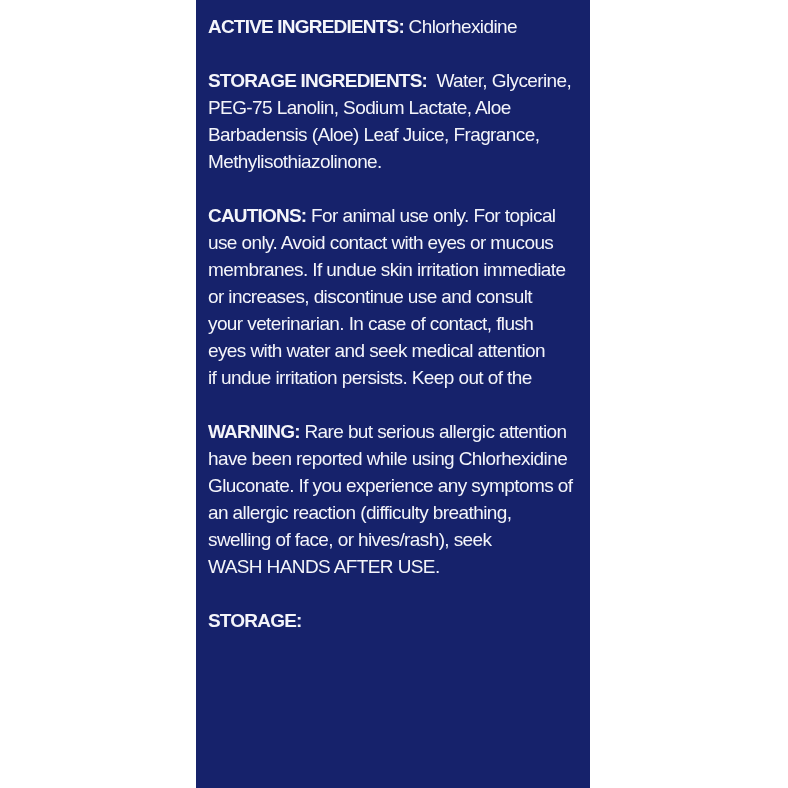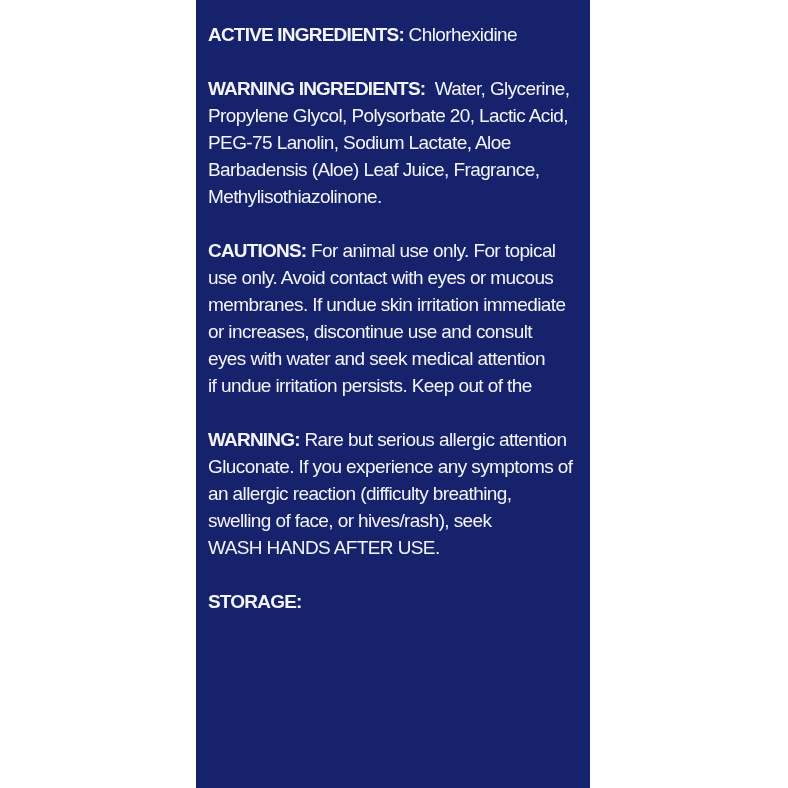--- a/index.html
+++ b/index.html
@@ -10,54 +10,55 @@
       top: 0;
       width: 394px;
       height: 788px;
       background: #16226b;
       color: #f4f5fa;
       font-family: "Liberation Sans", sans-serif;
       font-size: 19px;
       line-height: 27px;
       letter-spacing: -0.6px;
       box-sizing: border-box;
-      padding: 21px 6px 0 12px;
+      padding: 13px 6px 0 12px;
     }
     .section { margin: 0 0 27px 0; }
     .label { font-weight: bold; letter-spacing: -0.8px; }
     .line { display: block; white-space: nowrap; }
   </style>
 </head>
 <body>
 
 <div class="panel">
 
   <div class="section">
     <span class="line"><span class="label">ACTIVE INGREDIENTS:</span><span style="white-space:pre"> Chlorhexidine</span></span>
   </div>
 
   <div class="section">
-    <span class="line"><span class="label">WARNING INGREDIENTS:</span><span style="white-space:pre">  Water, Glycerine,</span></span>
-    <span class="line">Propylene Glycol, Polysorbate 20, Lactic Acid,</span>
+    <span class="line"><span class="label">STORAGE INGREDIENTS:</span><span style="white-space:pre">  Water, Glycerine,</span></span>
     <span class="line">PEG-75 Lanolin, Sodium Lactate, Aloe</span>
     <span class="line">Barbadensis (Aloe) Leaf Juice, Fragrance,</span>
     <span class="line">Methylisothiazolinone.</span>
   </div>
 
   <div class="section">
     <span class="line"><span class="label">CAUTIONS:</span><span style="white-space:pre"> For animal use only. For topical</span></span>
     <span class="line">use only. Avoid contact with eyes or mucous</span>
     <span class="line">membranes. If undue skin irritation immediate</span>
     <span class="line">or increases, discontinue use and consult</span>
+    <span class="line">your veterinarian. In case of contact, flush</span>
     <span class="line">eyes with water and seek medical attention</span>
     <span class="line">if undue irritation persists. Keep out of the</span>
   </div>
 
   <div class="section">
     <span class="line"><span class="label">WARNING:</span><span style="white-space:pre"> Rare but serious allergic attention</span></span>
+    <span class="line">have been reported while using Chlorhexidine</span>
     <span class="line">Gluconate. If you experience any symptoms of</span>
     <span class="line">an allergic reaction (difficulty breathing,</span>
     <span class="line">swelling of face, or hives/rash), seek</span>
     <span class="line">WASH HANDS AFTER USE.</span>
   </div>
 
   <div class="section">
     <span class="line label">STORAGE:</span>
   </div>
 

